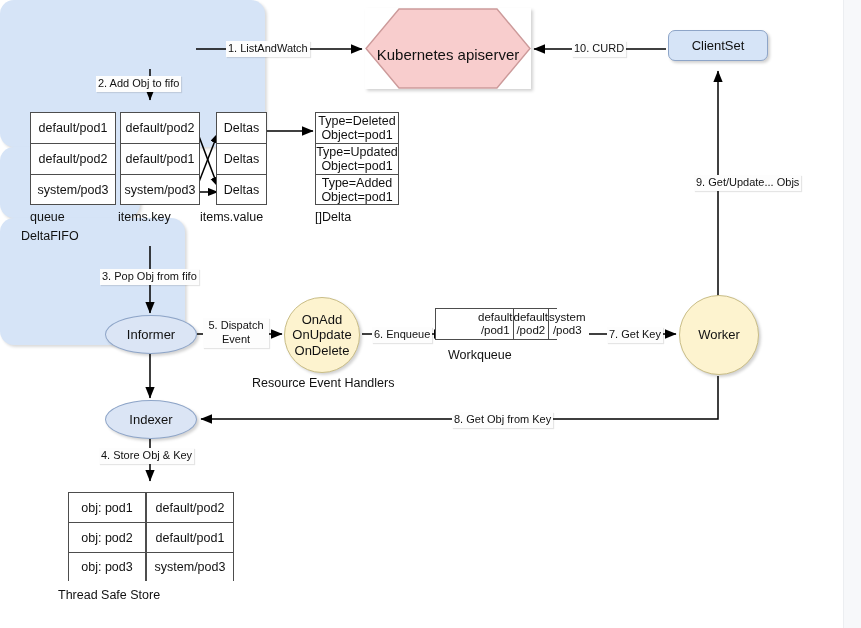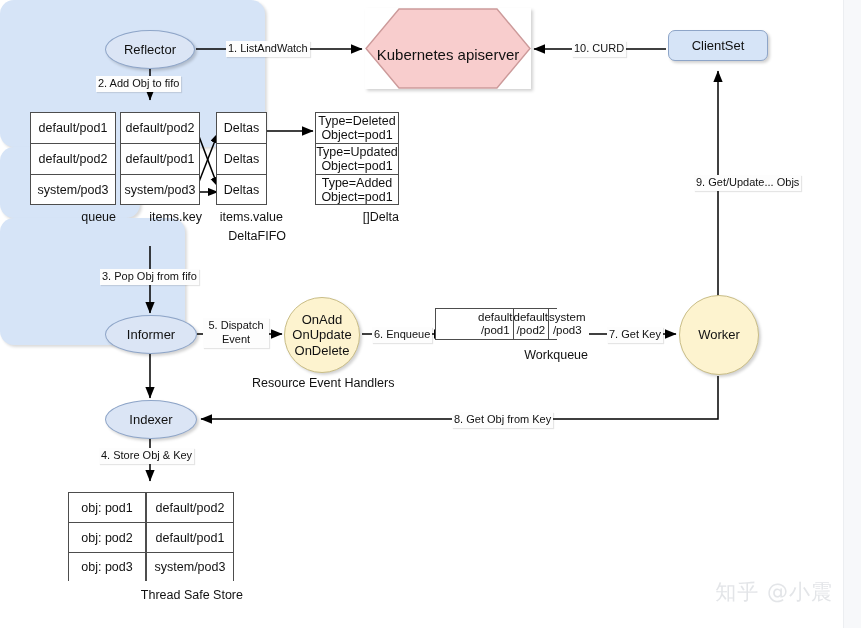--- a/index.html
+++ b/index.html
@@ -44,21 +44,21 @@
     line-height:1.12;text-align:center;
   }
   .tbl .cell:last-child{border-bottom:none;}
   .tbl.hrow{display:flex;}
   .tbl.hrow .hcell{
     box-sizing:border-box;display:flex;flex-direction:column;align-items:center;justify-content:center;
     font-size:11.5px;color:#111;border-right:1.3px solid #4d4d4d;background:#fff;line-height:1.1;
   }
   .tbl.hrow .hcell:last-child{border-right:none;}
 
-  .caption{position:absolute;font-size:12.5px;color:#111;white-space:nowrap;text-align:right;}
+  .caption{position:absolute;font-size:12.5px;color:#111;white-space:nowrap;text-align:left;}
 
   
   .elabel{
     position:absolute;font-size:11px;color:#111;white-space:nowrap;
     background:#fdfdfd;padding:1px 2px;line-height:1.25;text-align:center;
     box-shadow:1px 1px 1px rgba(0,0,0,.10);
   }
   .elabel.two{white-space:normal;}
 
   .watermark{
@@ -111,23 +111,20 @@
       <path d="M197,192 L218,192" marker-end="url(#ahs)"></path>
 
       <path d="M267,131 L313,131" marker-end="url(#ah)"></path>
 
       <path d="M146,513 L123,561" marker-end="url(#ahs)"></path>
       <path d="M146,561 L123,515" marker-end="url(#ahs)"></path>
       <path d="M146,566 L123,566" marker-end="url(#ahs)"></path>
     </g>
   </svg>
 
-  <div class="node ellipse" style="left:105px;top:30px;width:90px;height:39px;">
-    <span>Reflector</span>
-  </div>
 
   <div class="hexwrap" style="left:365px;top:8px;width:166px;height:81px;">
     <svg width="166" height="81" viewBox="0 0 166 81">
       <polygon points="34,1 132,1 165,40.5 132,80 34,80 1,40.5" fill="#f8cdcd" stroke="#cc9a9a" stroke-width="1.4"></polygon>
     </svg>
     <div style="position:absolute;left:0;top:0;width:166px;height:92px;display:flex;align-items:center;justify-content:center;font-size:15px;color:#111;">Kubernetes apiserver</div>
   </div>
 
   <div class="node rbox" style="left:668px;top:30px;width:100px;height:31px;">
     <span>ClientSet</span>
@@ -238,14 +235,13 @@
   </div>
 
   <div class="tbl" style="left:146px;top:492px;width:88px;height:89px;">
     <div class="cell" style="height:30px;">default/pod2</div>
     <div class="cell" style="height:30px;">default/pod1</div>
     <div class="cell" style="height:28px;">system/pod3</div>
   </div>
 
   <div class="caption" style="left:58px;top:588px;width:185px;">Thread Safe Store</div>
 
-  <div class="watermark">知乎 @小震</div>
 </div>
 
 </body></html>

